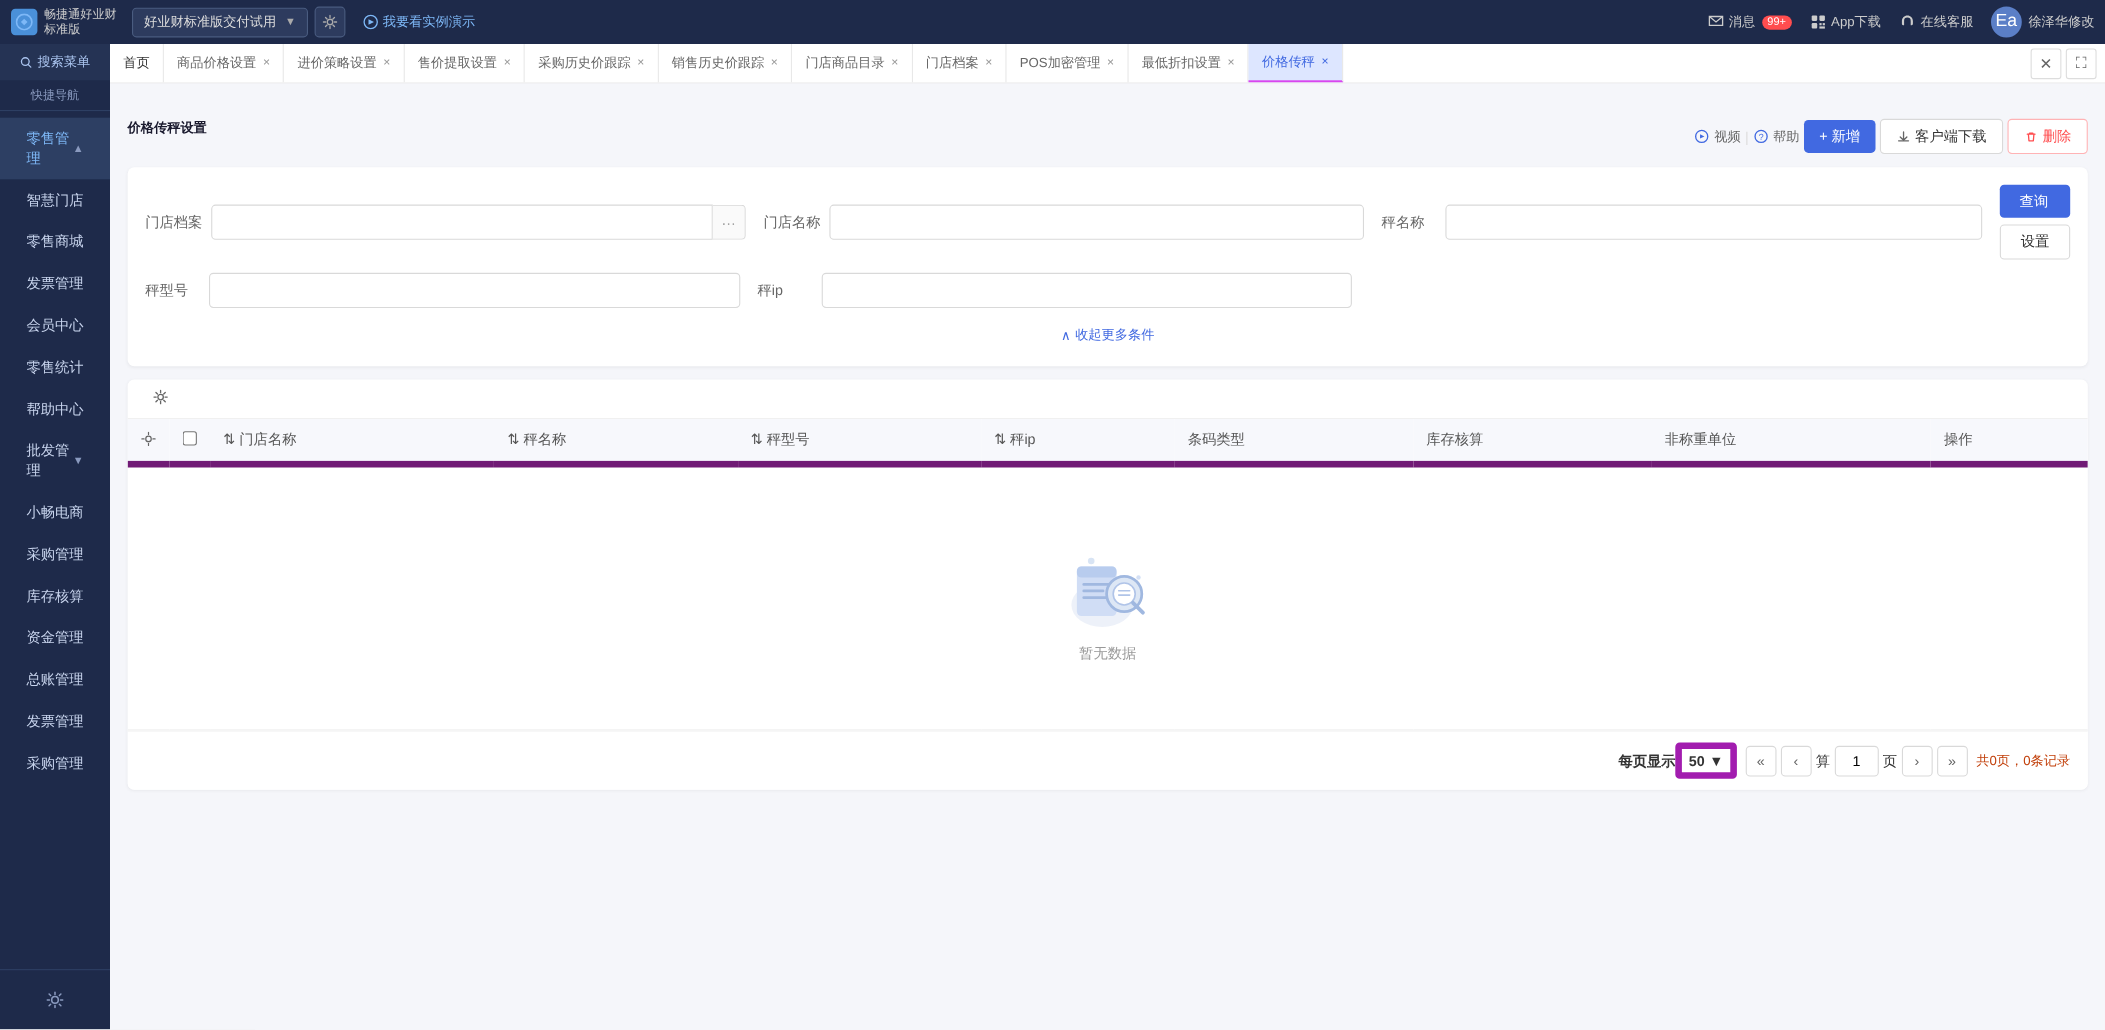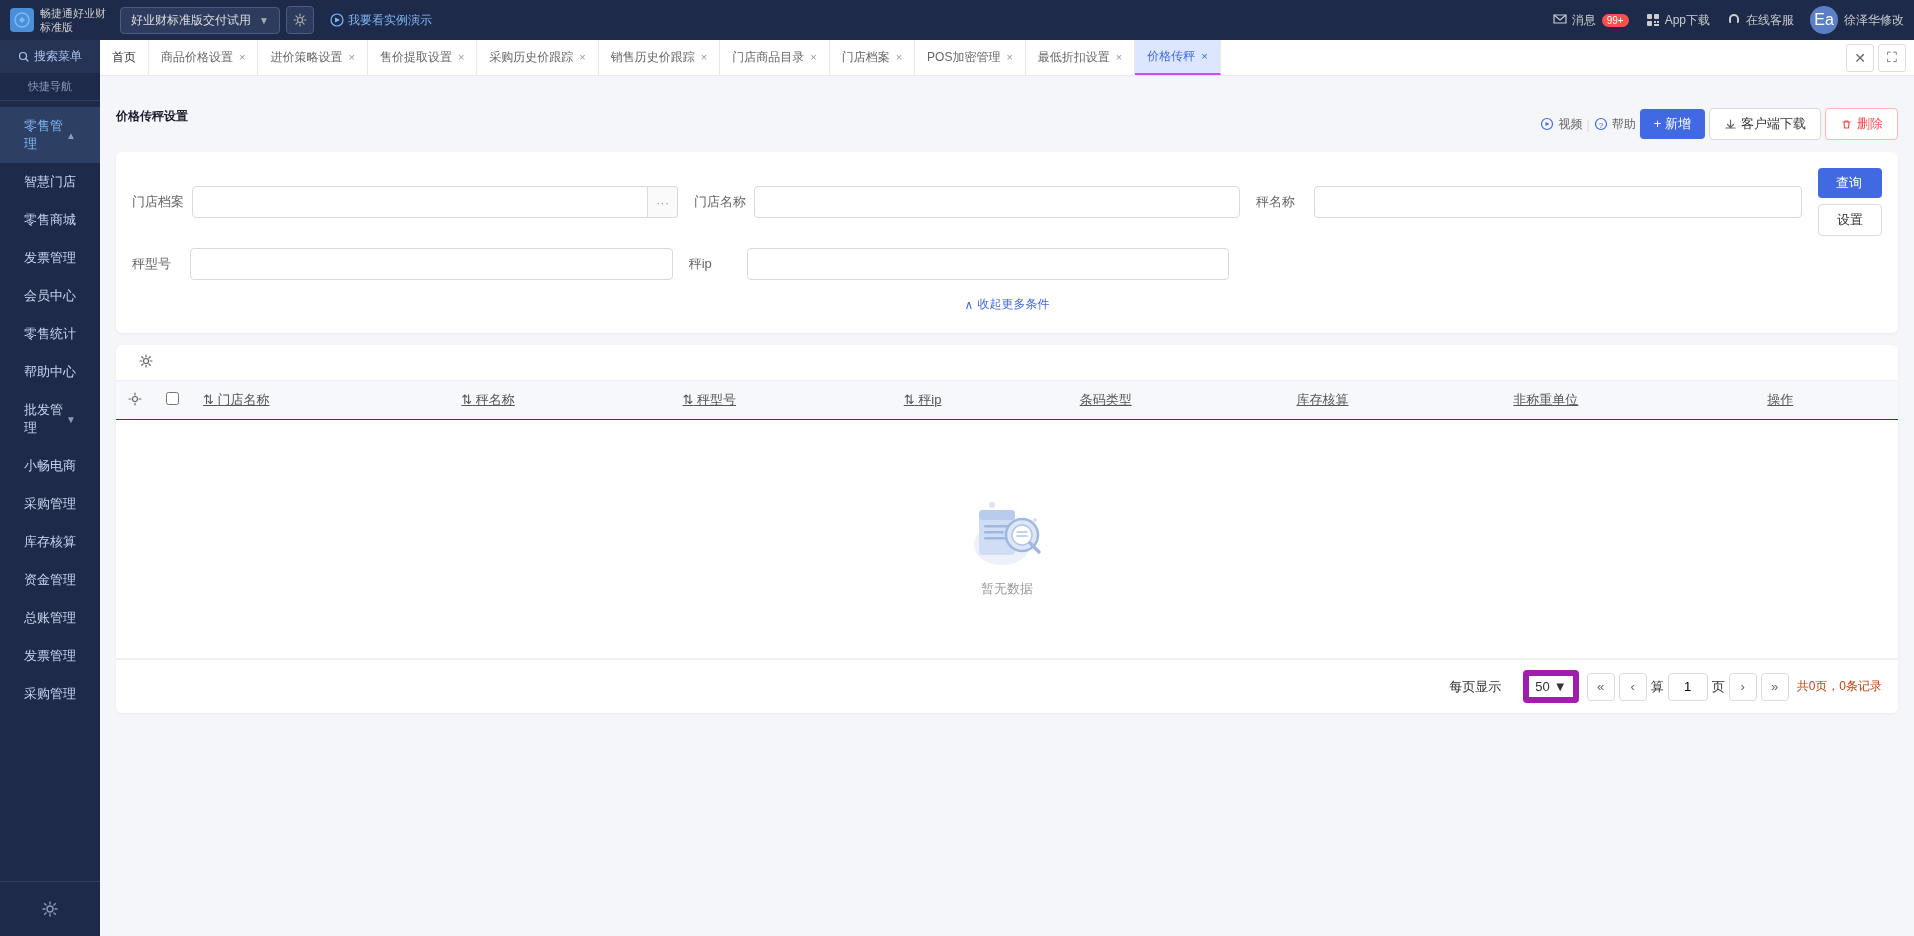--- a/index.html
+++ b/index.html
@@ -382,23 +382,22 @@
     }
     thead tr {
       background: #f7f8fc;
     }
     th {
       padding: 10px 12px;
       text-align: left;
       font-size: 13px;
       color: #555;
       font-weight: 500;
-      border-bottom: 1px solid #701a75;
+      border-bottom: 6px solid #701a75;
       white-space: nowrap;
-      text-decoration: underline;
     }
     td {
       padding: 10px 12px;
       font-size: 13px;
       color: #333;
       border-bottom: 1px solid #f0f0f0;
     }
     .checkbox-col { width: 36px; text-align: center; }
     .settings-col { width: 36px; text-align: center; }
 
@@ -423,21 +422,22 @@
       padding: 10px 16px;
       gap: 8px;
       font-size: 13px;
       color: #333;
       background: white;
       border-top: 1px solid #f0f0f0;
     }
     .pagination-bar .per-page {
       display: flex;
       align-items: center;
-      gap: 22px;
+      gap: 0;
+      font-weight: bold;
     }
     .per-page-select {
       border: 6px solid #a21caf;
       border-radius: 4px;
       padding: 3px 6px;
       font-size: 13px;
       cursor: pointer;
       display: flex;
       align-items: center;
       gap: 4px;

